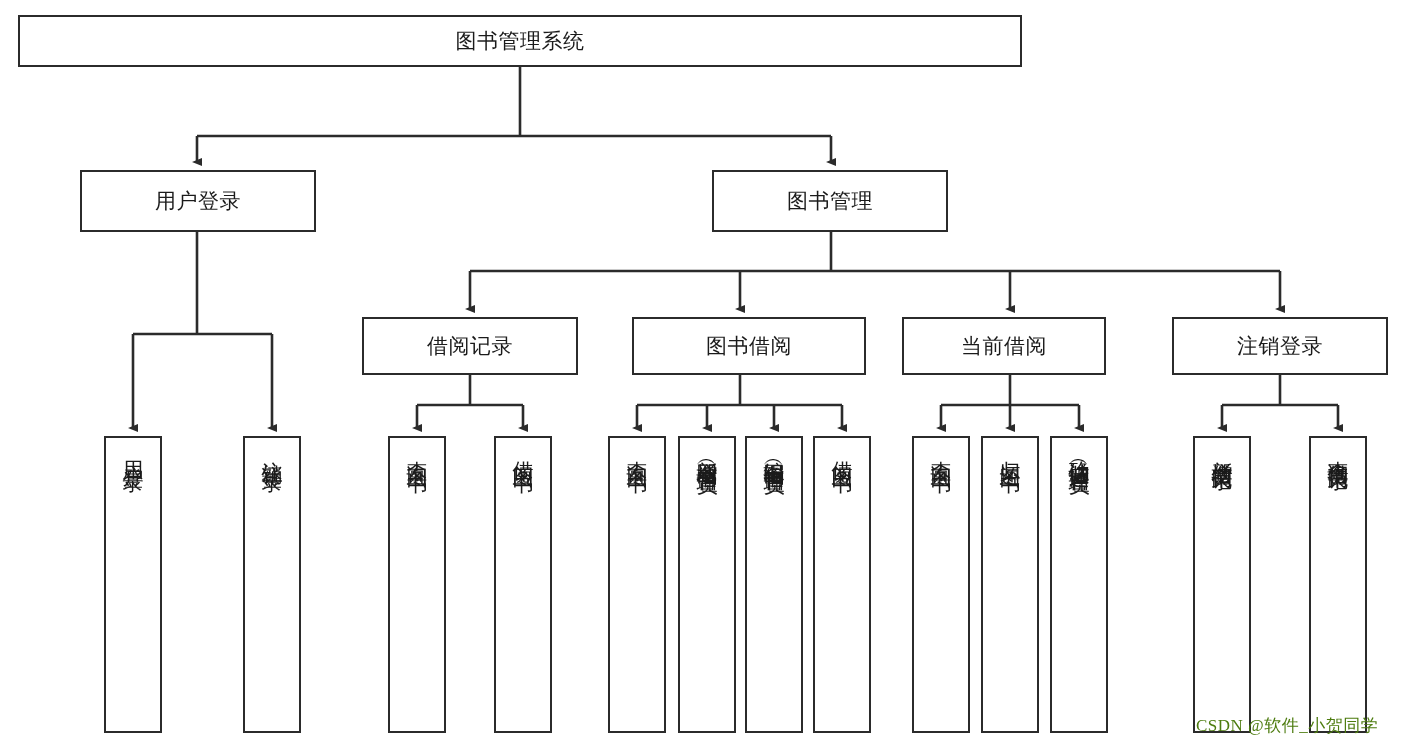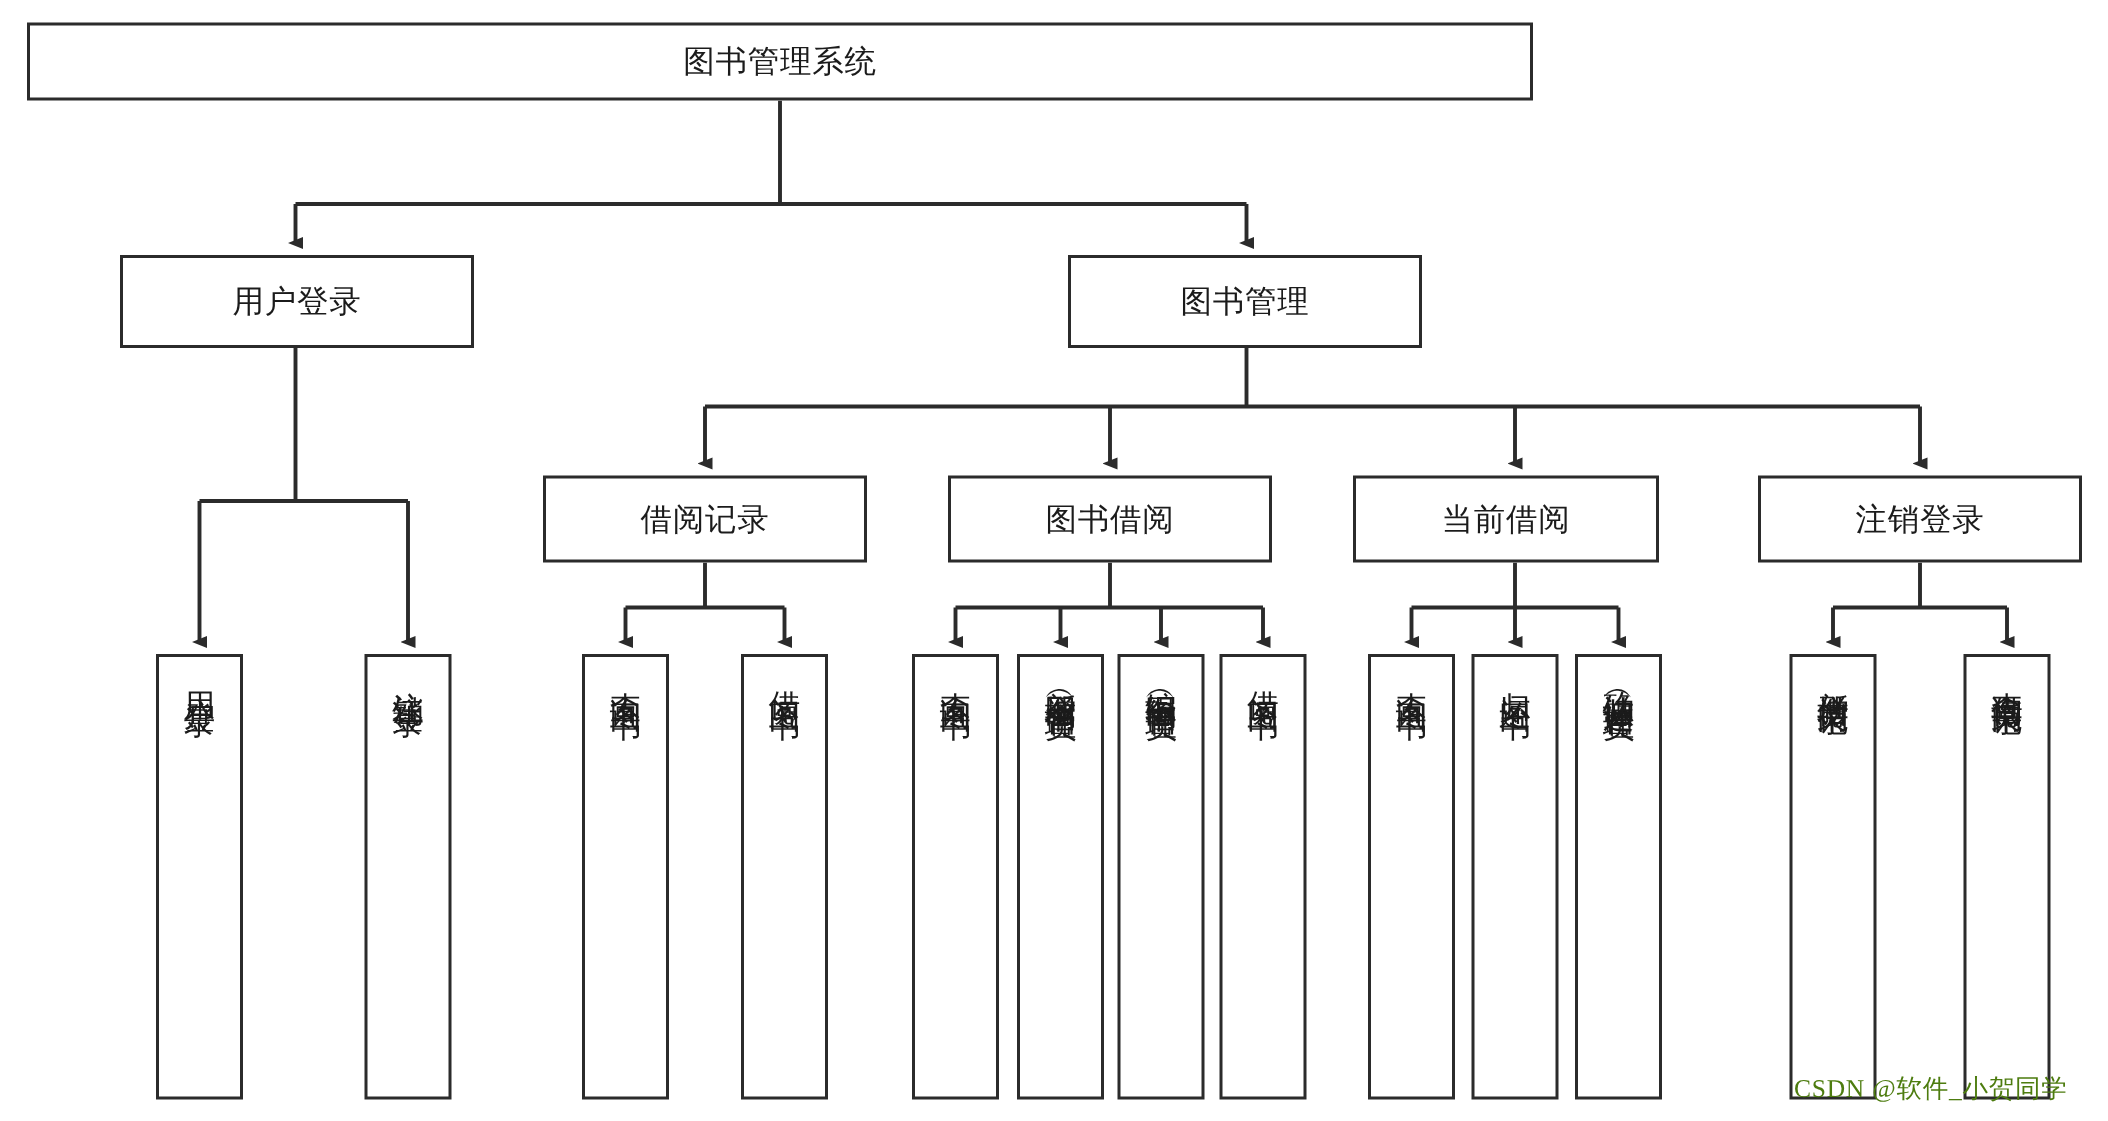--- a/index.html
+++ b/index.html
@@ -132,21 +132,21 @@
   <div class="node horiz" style="left:80px; top:170px; width:236px; height:62px;">
     <span class="label">用户登录</span>
   </div>
   <div class="node horiz" style="left:712px; top:170px; width:236px; height:62px;">
     <span class="label">图书管理</span>
   </div>
 
   <div class="node horiz" style="left:362px; top:317px; width:216px; height:58px;">
     <span class="label">借阅记录</span>
   </div>
-  <div class="node horiz" style="left:632px; top:317px; width:216px; height:58px;">
+  <div class="node horiz" style="left:632px; top:317px; width:234px; height:58px;">
     <span class="label">图书借阅</span>
   </div>
   <div class="node horiz" style="left:902px; top:317px; width:204px; height:58px;">
     <span class="label">当前借阅</span>
   </div>
   <div class="node horiz" style="left:1172px; top:317px; width:216px; height:58px;">
     <span class="label">注销登录</span>
   </div>
 
   <div class="node vert" style="left:104px; top:436px; width:58px; height:297px;">

